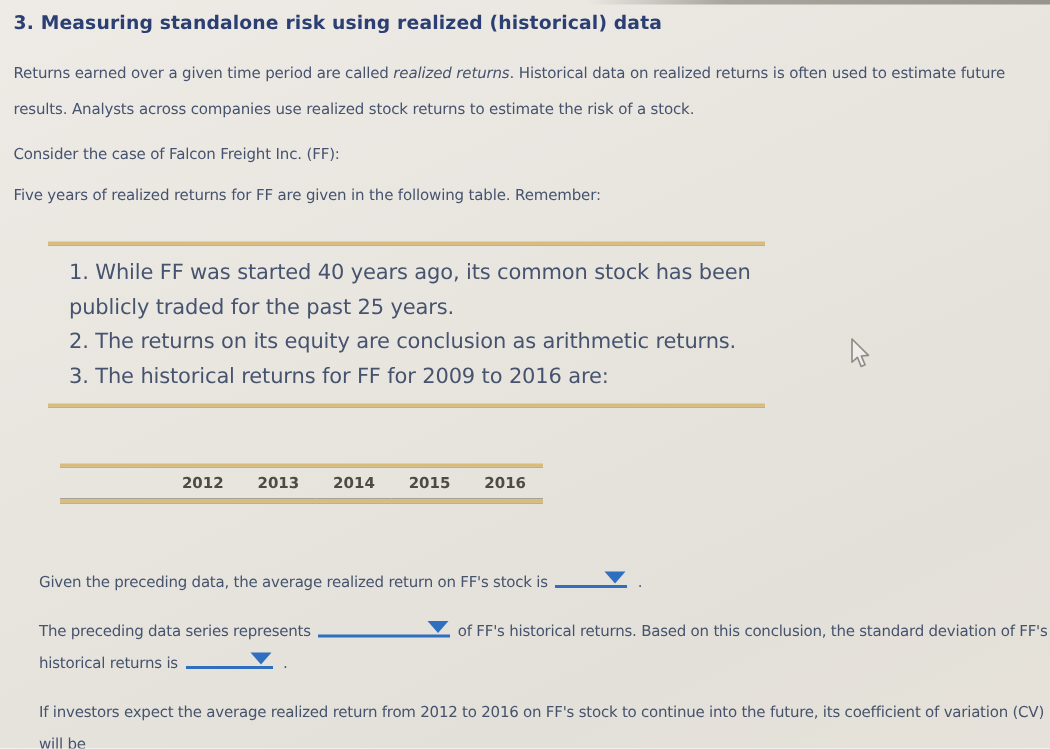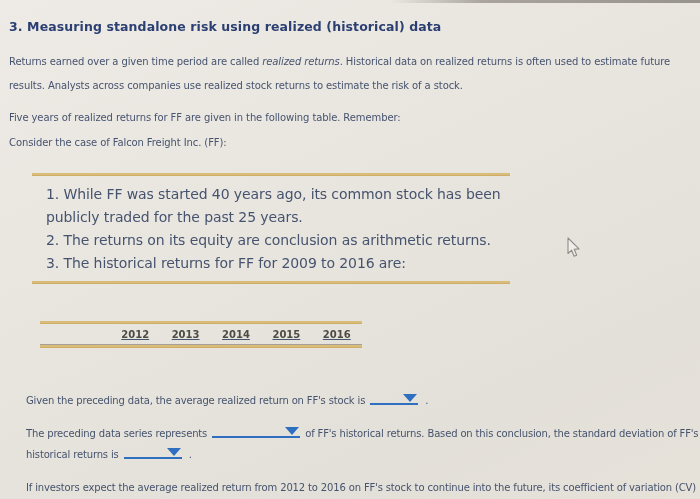--- a/index.html
+++ b/index.html
@@ -9,21 +9,21 @@
     overflow: hidden;
     position: relative;
     font-family: "DejaVu Sans", sans-serif;
     background: linear-gradient(155deg, #eeebe6 0%, #e8e5df 45%, #e3e0d9 78%, #e6e2da 100%);
     color: #46536e;
   }
   .photo-edge {
     position: absolute; top: 0; left: 390px; right: 0; height: 3px;
     background: linear-gradient(to right, rgba(90,84,76,0) 0%, rgba(90,84,76,0.45) 30%, rgba(70,64,58,0.5) 100%);
   }
-  .page { padding: 7px 0 0 9px; position: relative; width: 700px; height: 387px; margin-top: 12px; }
+  .page { padding: 7px 0 0 9px; position: relative; width: 700px; height: 387px; }
 
   .title {
     font-size: 12.5px; font-weight: bold; color: #2b3f72;
     letter-spacing: 0.1px; margin: 0; line-height: 16px;
   }
 
   .intro {
     margin: 15px 0 0 0; width: 692px;
     font-size: 10px; line-height: 24px; letter-spacing: -0.1px;
   }
@@ -41,21 +41,21 @@
   }
   .remember-list { margin: 0; padding: 7px 0 6px 14px; list-style: none; counter-reset: rem; }
   .remember-list li {
     counter-increment: rem;
     font-size: 14px; line-height: 23px; letter-spacing: -0.1px; color: #46536e;
   }
   .remember-list li::before { content: counter(rem) ". "; }
 
   
   .table-section { margin: 37px 0 0 31px; width: 322px; }
-  table.returns { width: 322px; border-collapse: collapse; table-layout: fixed; margin: 0; text-decoration: underline; }
+  table.returns { width: 322px; border-collapse: collapse; table-layout: fixed; margin: 0; }
   table.returns col.lblcol { width: 70px; }
   table.returns td {
     font-size: 10px; color: #5d5c53; text-align: center;
     padding: 4px 0 5px 0; letter-spacing: 0;
   }
   table.returns tr.hdr td {
     font-weight: bold; color: #4c4c45; border-bottom: 1px solid #a5a199; padding: 5px 0 4px 0;
   }
   table.returns td.lbl { text-align: left; padding-left: 6px; }
 
@@ -89,23 +89,23 @@
 <body>
 
 <div class="photo-edge"></div>
 
 <div class="page">
 
   <h1 class="title">3. Measuring standalone risk using realized (historical) data</h1>
 
   <p class="intro"><span>Returns earned over a given time period are called </span><em>realized returns</em><span>. Historical data on realized returns is often used to estimate future results. </span><span>Analysts across companies use realized stock returns to estimate the risk of a stock.</span></p>
 
+  <p class="single-line">Consider the case of Falcon Freight Inc. (FF):</p>
+
   <p class="single-line table-intro">Five years of realized returns for FF are given in the following table. Remember:</p>
-
-  <p class="single-line">Consider the case of Falcon Freight Inc. (FF):</p>
 
   <div class="remember-box">
     <div class="rule-double"></div>
     <ol class="remember-list">
       <li>While FF was started 40 years ago, its common stock has been publicly traded for the past 25 years.</li>
       <li>The returns on its equity are conclusion as arithmetic returns.</li>
       <li>The historical returns for FF for 2009 to 2016 are:</li>
     </ol>
     <div class="rule-double"></div>
   </div>

